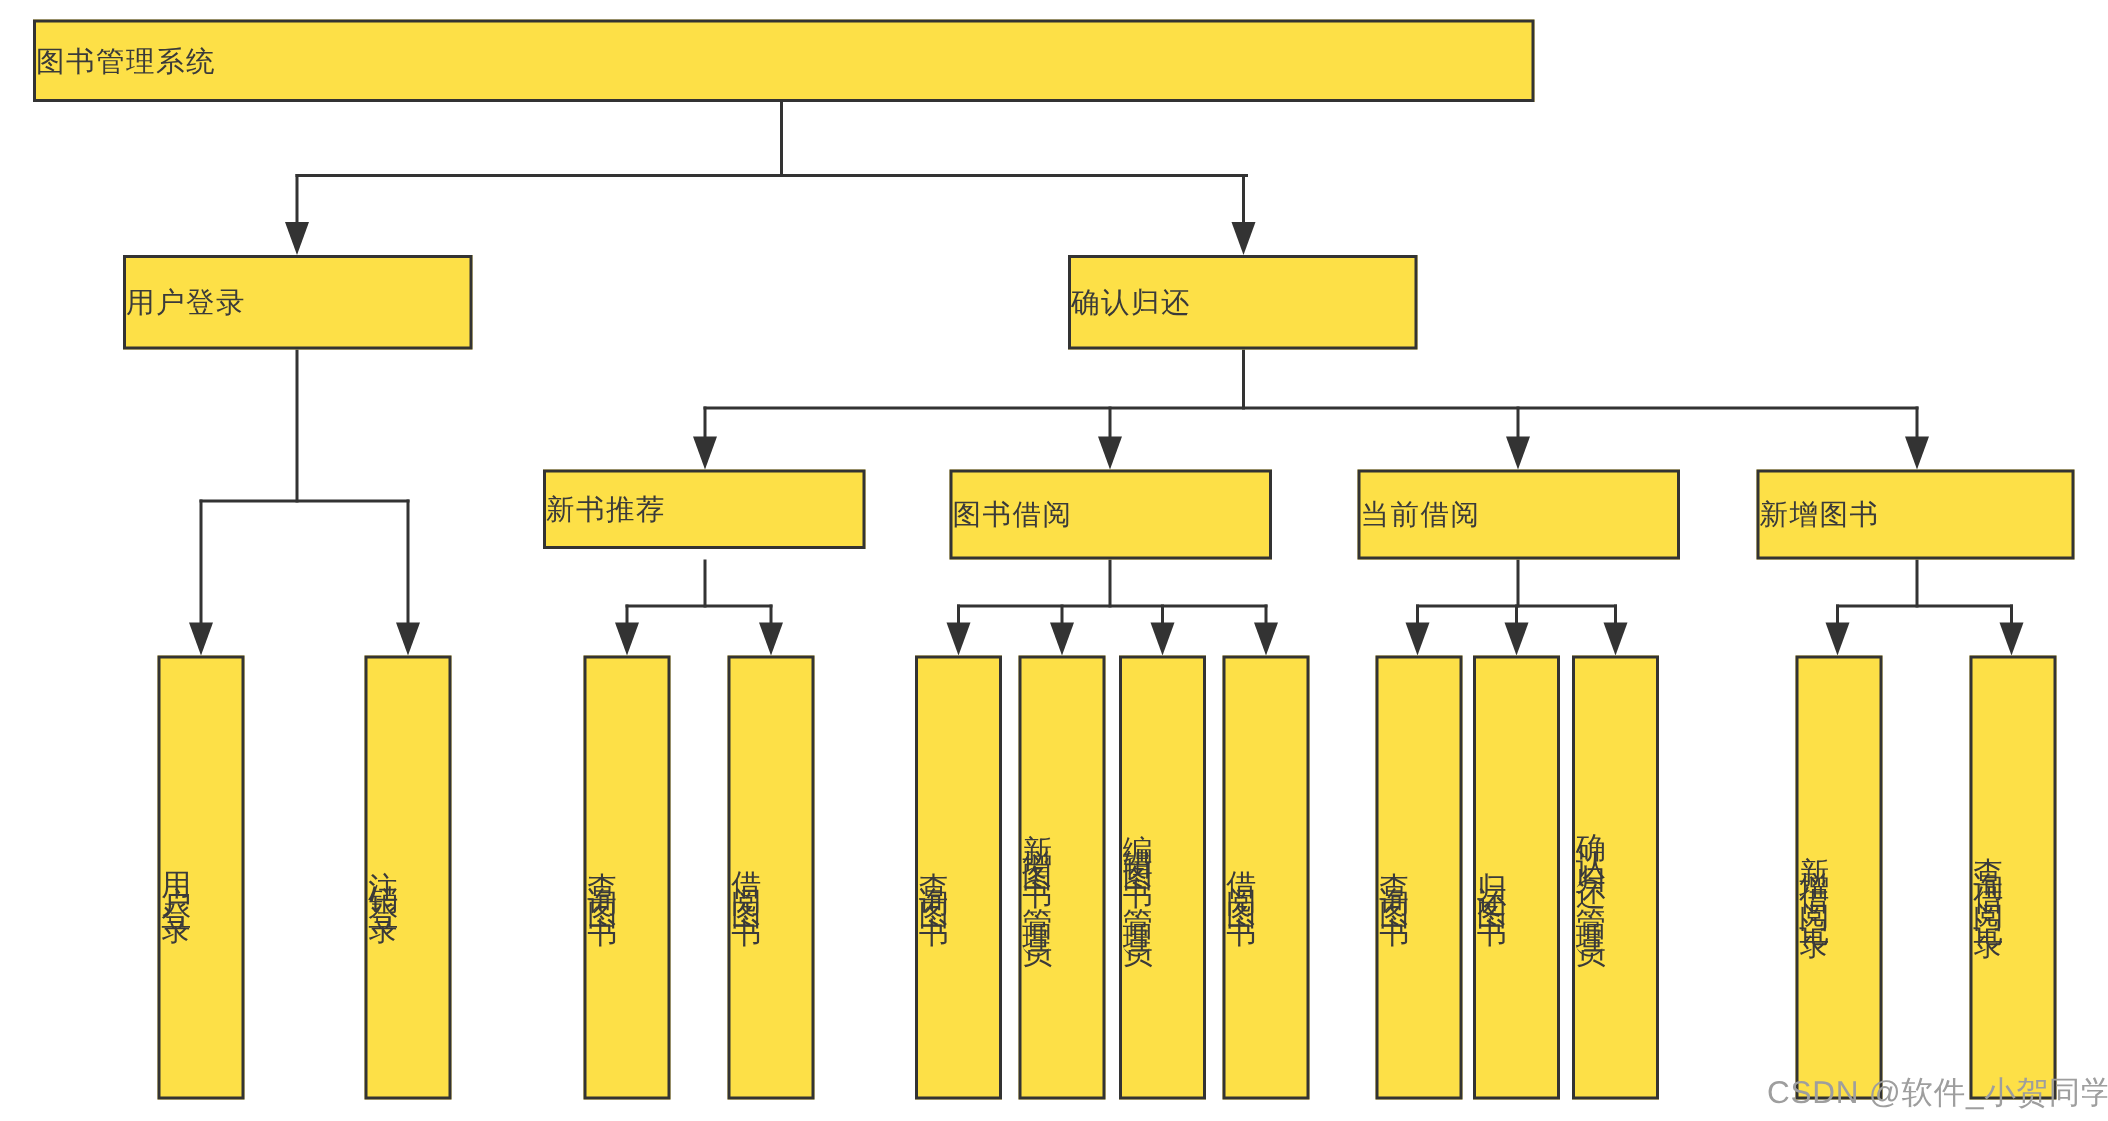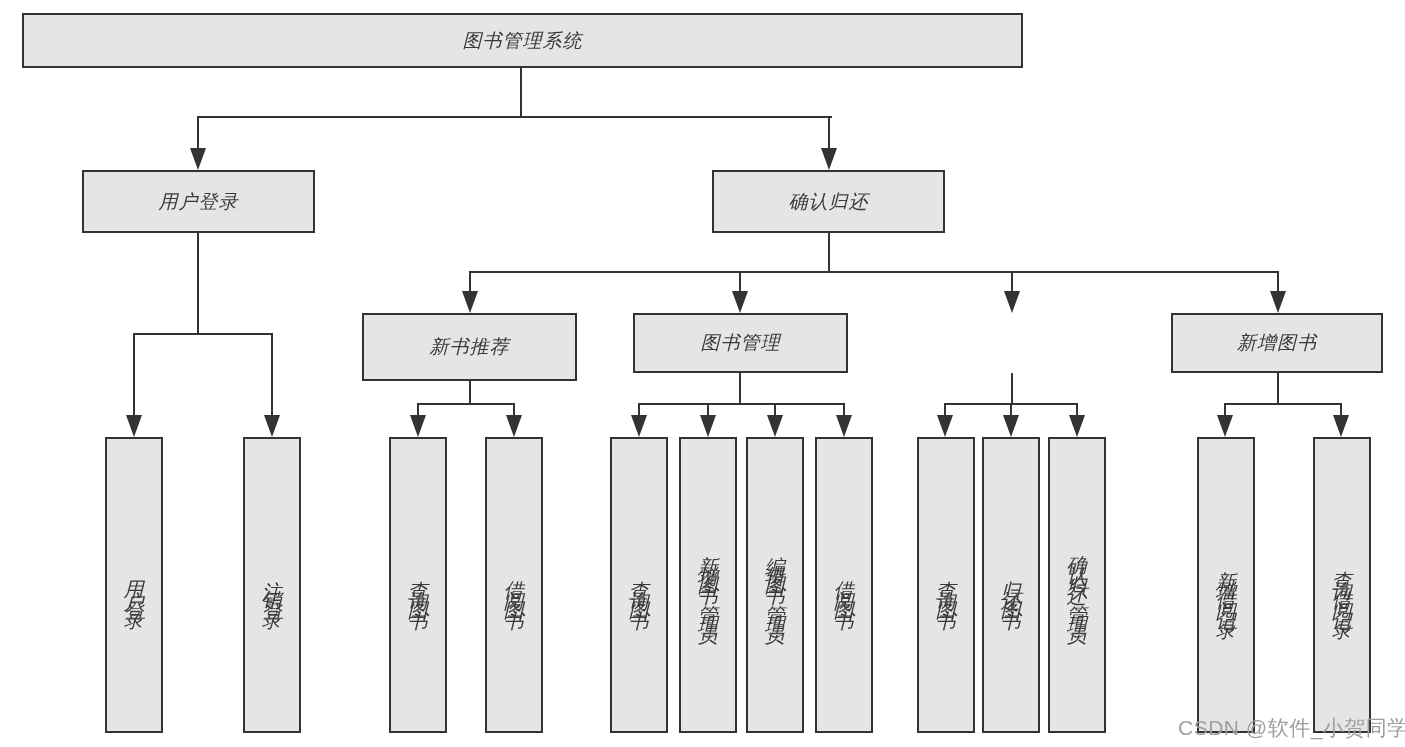--- a/index.html
+++ b/index.html
@@ -1,22 +1,22 @@
 <!DOCTYPE html>
 <html><head>
 <meta charset="utf-8">
 <style>
   html,body{margin:0;padding:0;background:#ffffff;}
   .canvas{
     position:relative;width:1405px;height:747px;background:#ffffff;overflow:hidden;
     font-family:"Liberation Sans",sans-serif;color:#3a3a3a;
   }
   .box{
-    position:absolute;box-sizing:border-box;border:2px solid #333333;background:#e5e5e5;
-    display:flex;align-items:center;justify-content:center;font-style:italic;
+    position:absolute;box-sizing:border-box;border:2px solid #333333;background:#fde047;
+    display:flex;align-items:center;justify-content:flex-start;
   }
   .hbox{font-size:19px;letter-spacing:1px;}
   .vbox{width:58px;top:437px;height:296px;}
   .vbox .lbl{
     writing-mode:vertical-lr;text-orientation:mixed;
     font-size:20px;line-height:1;letter-spacing:10px;white-space:nowrap;
   }
   .hline{position:absolute;height:2px;background:#333333;}
   .vline{position:absolute;width:2px;background:#333333;}
   .arrow{
@@ -97,25 +97,28 @@
     <span class="lbl">图书管理系统</span>
   </div>
 
   <div class="box hbox" style="left:82px;top:170px;width:233px;height:63px">
     <span class="lbl">用户登录</span>
   </div>
   <div class="box hbox" style="left:712px;top:170px;width:233px;height:63px">
     <span class="lbl">确认归还</span>
   </div>
 
-  <div class="box hbox" style="left:362px;top:313px;width:215px;height:68px">
+  <div class="box hbox" style="left:362px;top:313px;width:215px;height:53px">
     <span class="lbl">新书推荐</span>
   </div>
   <div class="box hbox" style="left:633px;top:313px;width:215px;height:60px">
-    <span class="lbl">图书管理</span>
+    <span class="lbl">图书借阅</span>
+  </div>
+  <div class="box hbox" style="left:905px;top:313px;width:215px;height:60px">
+    <span class="lbl">当前借阅</span>
   </div>
   <div class="box hbox" style="left:1171px;top:313px;width:212px;height:60px">
     <span class="lbl">新增图书</span>
   </div>
 
   <div class="box vbox" style="left:105px">
     <span class="lbl">用户登录</span>
   </div>
   <div class="box vbox" style="left:243px">
     <span class="lbl">注销登录</span>

